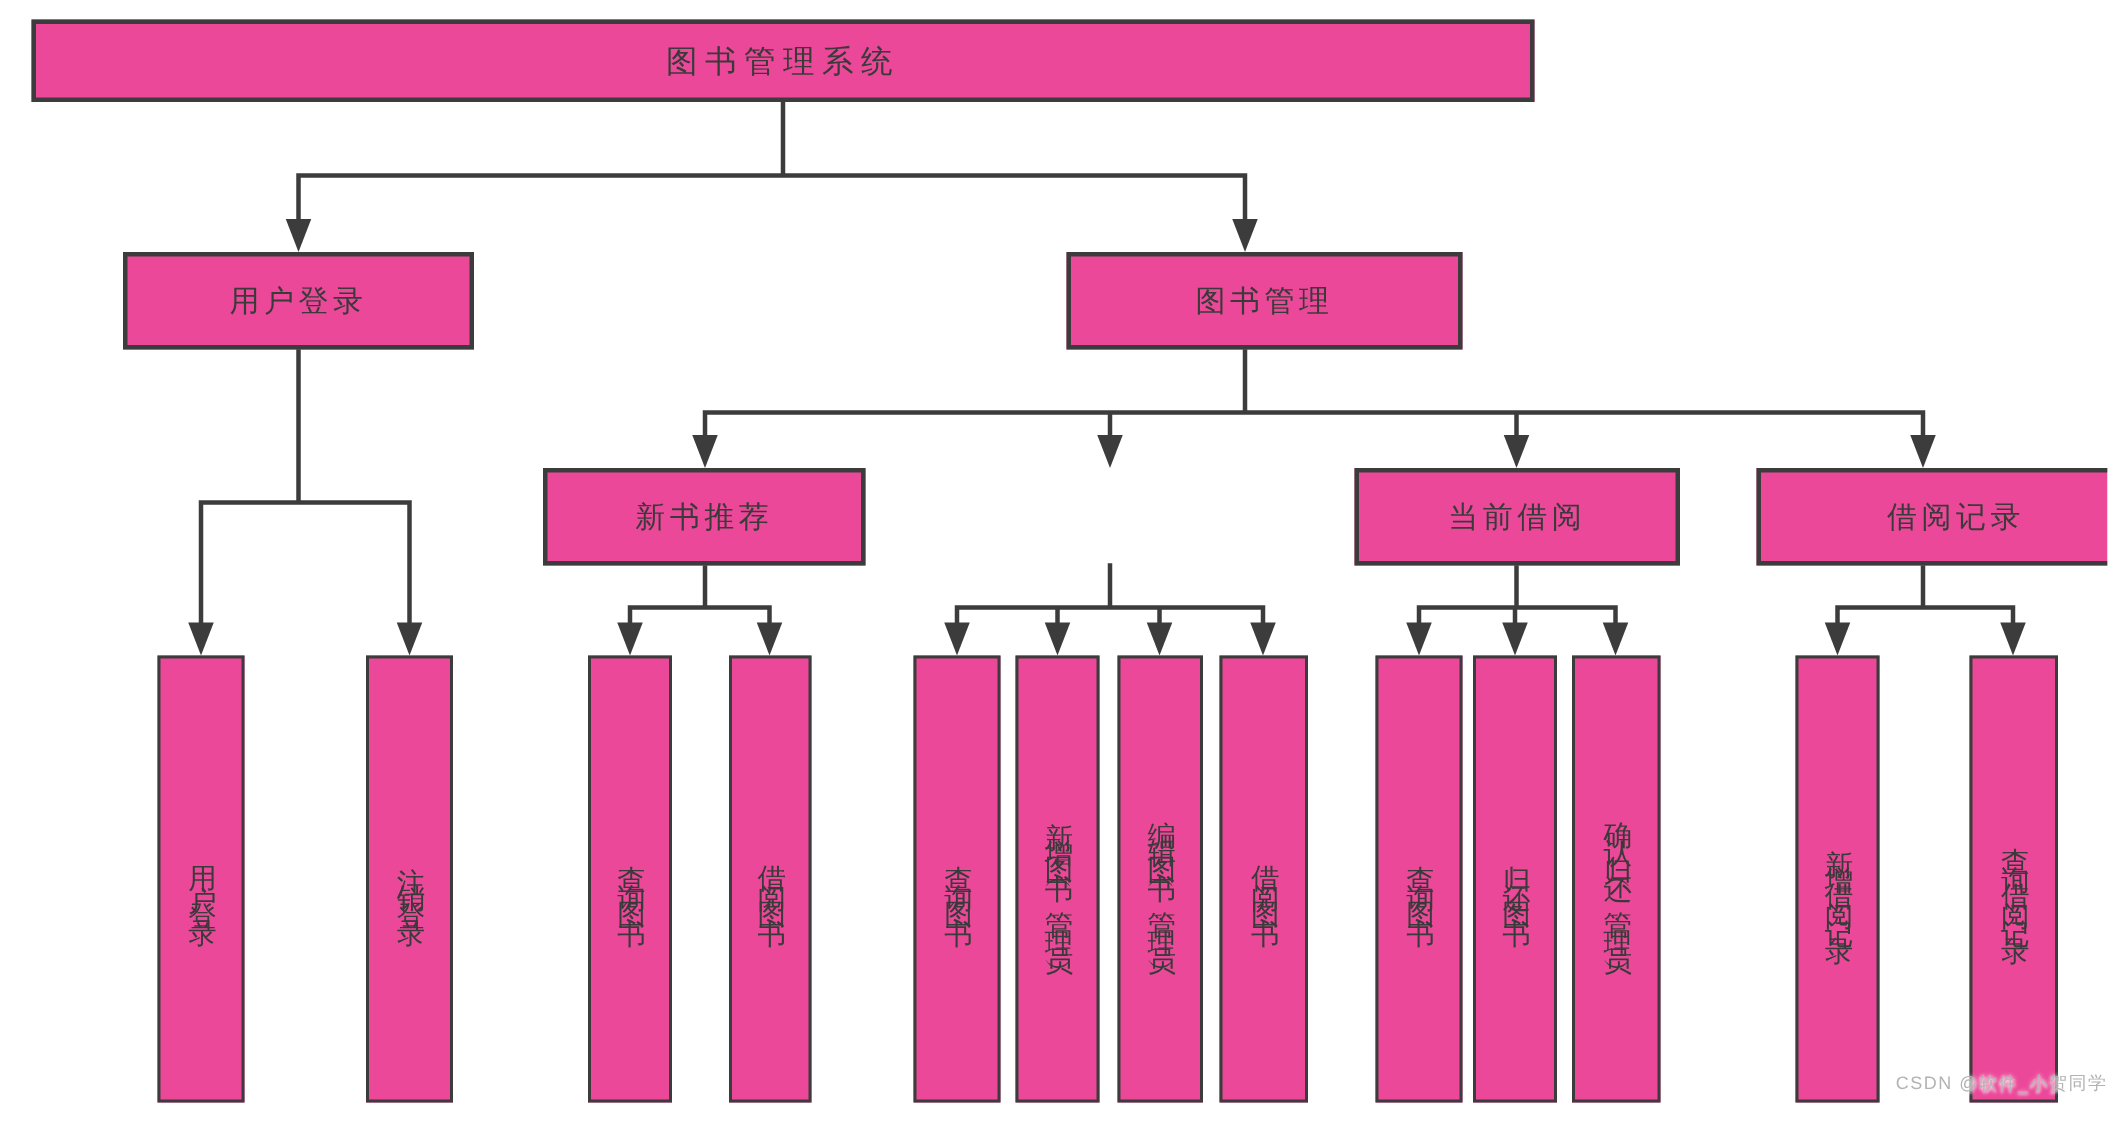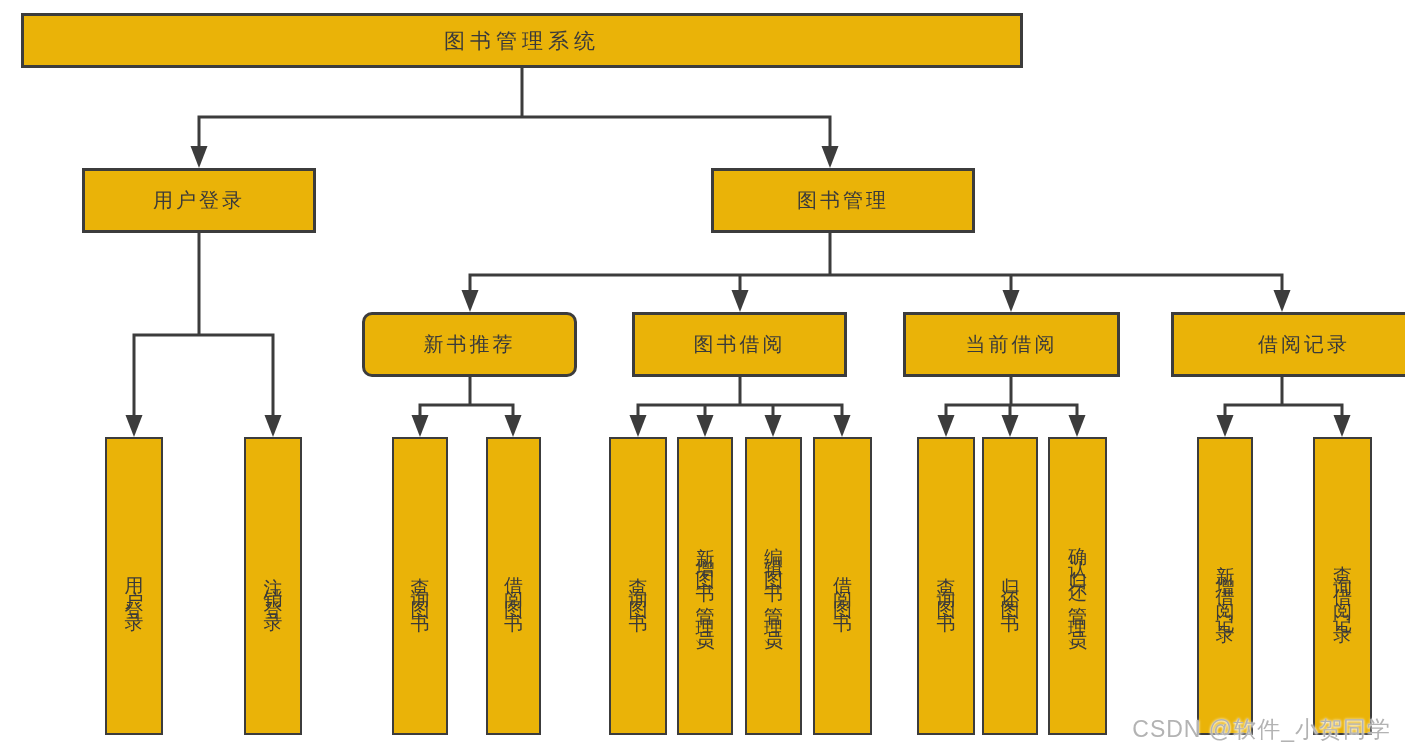--- a/index.html
+++ b/index.html
@@ -12,21 +12,21 @@
     overflow: hidden;
   }
   #connectors {
     position: absolute;
     left: 0; top: 0;
     width: 1405px; height: 747px;
   }
   .node {
     position: absolute;
     box-sizing: border-box;
-    background: #eab308;
+    background: #ec4899;
     border: 3px solid #3c3c3c;
     display: flex;
     align-items: center;
     justify-content: center;
     color: #3a3a3a;
   }
   .node.lvl1 { font-size: 21px; letter-spacing: 5px; }
   .node.lvl2, .node.lvl3 { font-size: 20px; letter-spacing: 3px; }
   .node.leaf {
     border-width: 2.5px;
@@ -35,22 +35,22 @@
   .node.leaf .vtext {
     writing-mode: vertical-rl;
     text-orientation: mixed;
     letter-spacing: 12px;
     white-space: nowrap;
   }
   .label { pointer-events: none; }
   #watermark {
     position: absolute;
     top: 714px;
-    right: 14px;
-    font-size: 23px;
+    right: 0;
+    font-size: 12px;
     letter-spacing: 1px;
     color: #b3b3b3;
     text-shadow: 0 0 3px #ffffff, 0 1px 2px rgba(255,255,255,0.9);
     z-index: 10;
     white-space: nowrap;
     text-align: right;
   }
 </style>
 </head>
 <body>
@@ -101,25 +101,22 @@
     <span class="label">图书管理系统</span>
   </div>
 
   <div class="node lvl2" style="left:82px; top:168px; width:234px; height:65px;">
     <span class="label">用户登录</span>
   </div>
   <div class="node lvl2" style="left:711px; top:168px; width:264px; height:65px;">
     <span class="label">图书管理</span>
   </div>
 
-  <div class="node lvl3" style="left:362px; top:312px; width:215px; height:65px;border-radius:10px;">
+  <div class="node lvl3" style="left:362px; top:312px; width:215px; height:65px;">
     <span class="label">新书推荐</span>
-  </div>
-  <div class="node lvl3" style="left:632px; top:312px; width:215px; height:65px;">
-    <span class="label">图书借阅</span>
   </div>
   <div class="node lvl3" style="left:903px; top:312px; width:217px; height:65px;align-items:center;">
     <span class="label">当前借阅</span>
   </div>
   <div class="node lvl3" style="left:1171px; top:312px; width:266px; height:65px;">
     <span class="label">借阅记录</span>
   </div>
 
   <div class="node leaf" style="left:105px; top:437px; width:58px; height:298px;">
     <span class="vtext label">用户登录</span>

